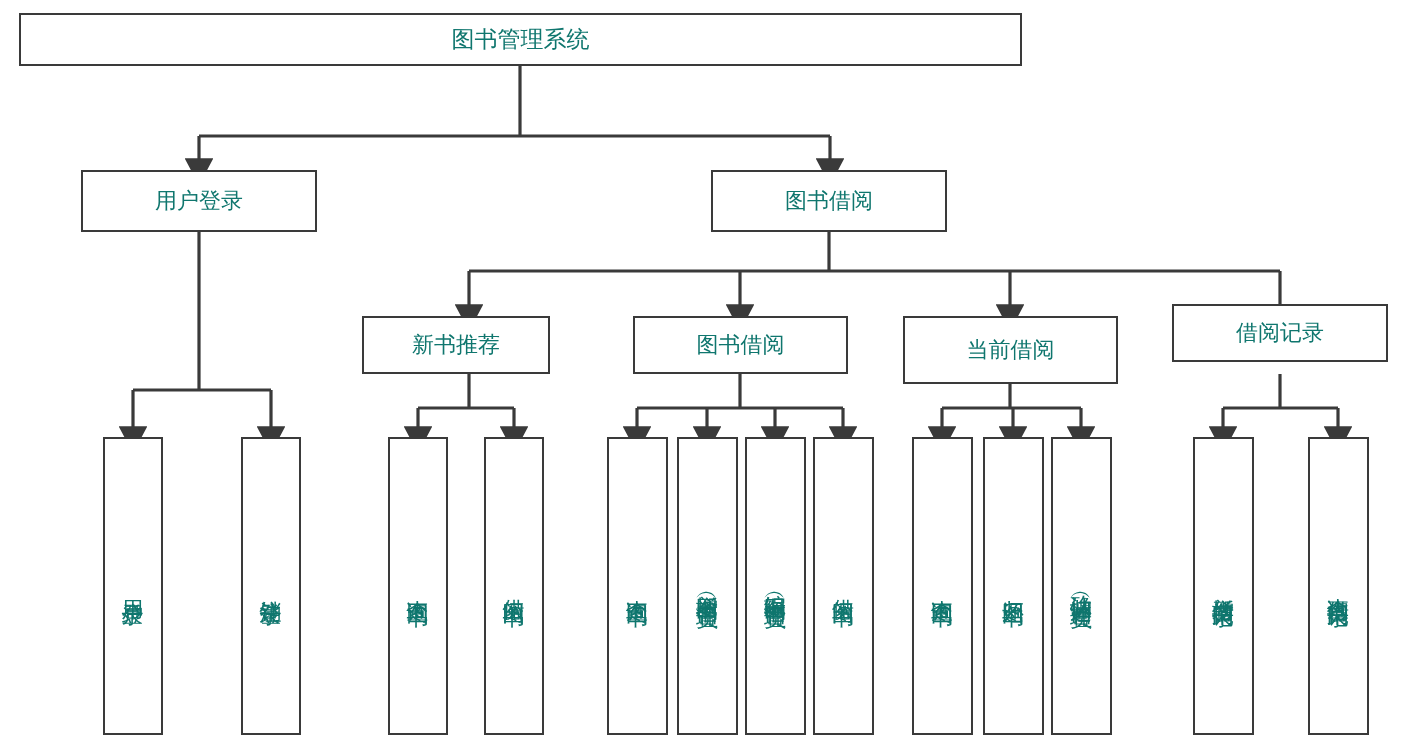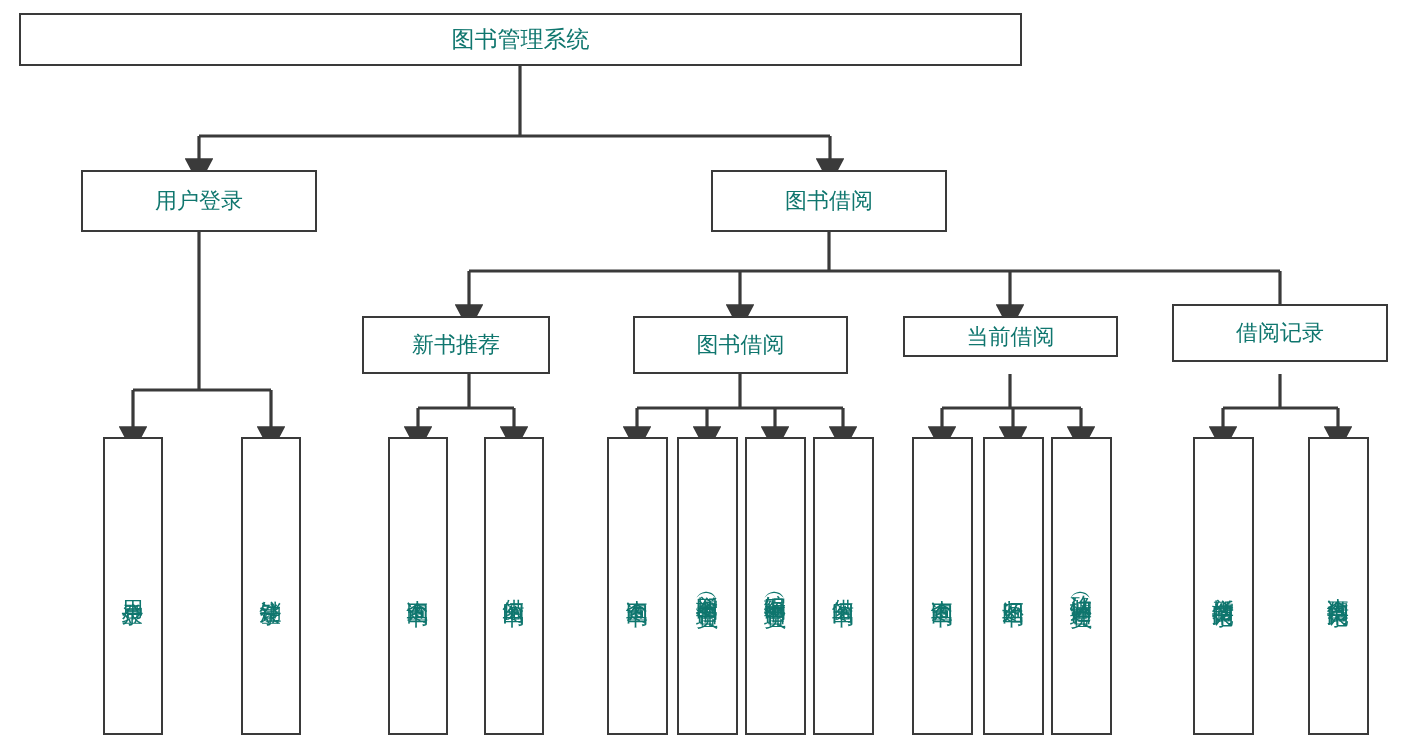--- a/index.html
+++ b/index.html
@@ -133,21 +133,21 @@
   <div class="node-box horiz" style="left: 711px; top: 170px; width: 236px; height: 62px;">
     <span class="node-label">图书借阅</span>
   </div>
 
   <div class="node-box horiz" style="left: 362px; top: 316px; width: 188px; height: 58px;">
     <span class="node-label">新书推荐</span>
   </div>
   <div class="node-box horiz" style="left: 633px; top: 316px; width: 215px; height: 58px;">
     <span class="node-label">图书借阅</span>
   </div>
-  <div class="node-box horiz" style="left: 903px; top: 316px; width: 215px; height: 41px;">
+  <div class="node-box horiz" style="left: 903px; top: 316px; width: 215px; height: 68px;">
     <span class="node-label">当前借阅</span>
   </div>
   <div class="node-box horiz" style="left: 1172px; top: 304px; width: 216px; height: 58px;">
     <span class="node-label">借阅记录</span>
   </div>
 
   <div class="node-box vert" style="left: 103px; top: 437px; width: 60px; height: 298px;">
     <span class="node-label">用户登录</span>
   </div>
   <div class="node-box vert" style="left: 241px; top: 437px; width: 60px; height: 298px;">

